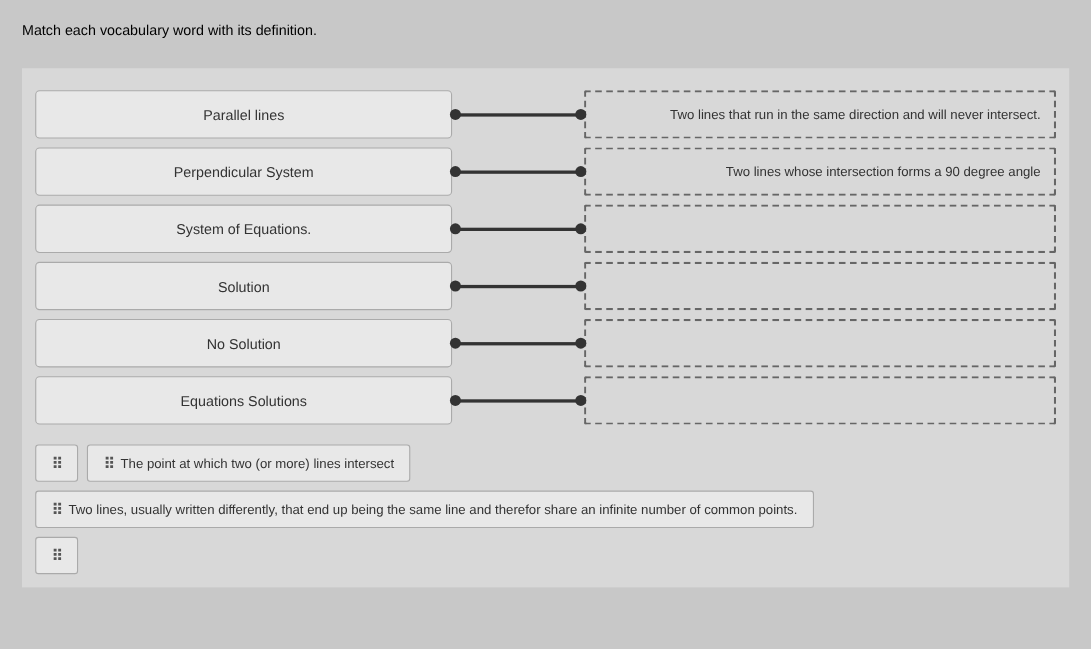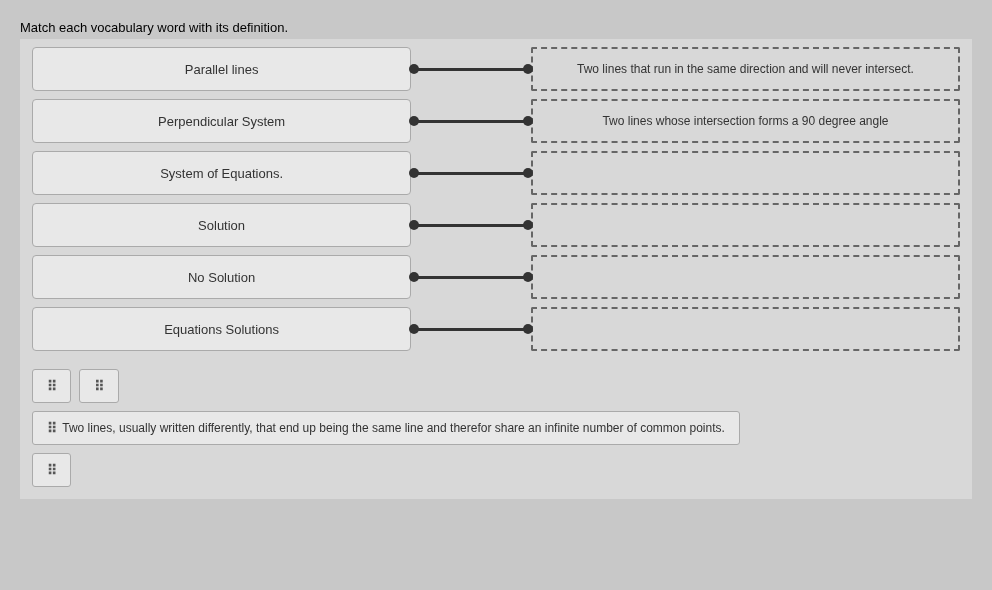--- a/index.html
+++ b/index.html
@@ -6,26 +6,26 @@
     body {
       font-family: Arial, sans-serif;
       background: #c8c8c8;
       width: 992px;
       min-height: 590px;
       padding: 20px;
       font-size: 13px;
     }
     .instruction {
       font-size: 13px;
-      margin-bottom: 4px;
+      margin-bottom: 27px;
       color: #000;
     }
     .matching-container {
       background: #d8d8d8;
-      padding: 8px 12px 12px 12px;
+      padding: 20px 12px 12px 12px;
       display: flex;
       flex-direction: column;
       gap: 0;
     }
     .matching-area {
       display: flex;
       flex-direction: row;
       align-items: stretch;
       gap: 0;
     }
@@ -62,21 +62,21 @@
       font-size: 13px;
       color: #333;
     }
     .def-box {
       border: 2px dashed #666;
       border-radius: 2px;
       padding: 8px 12px;
       height: 44px;
       display: flex;
       align-items: center;
-      justify-content: center;
+      justify-content: flex-end;
       font-size: 12px;
       color: #333;
       background: transparent;
     }
     .def-box.filled {
       background: transparent;
     }
     .connector-row {
       height: 44px;
       display: flex;
@@ -217,20 +217,21 @@
     </div>
   </div>
 
   <div class="answer-bank">
     <div class="answer-row">
       <div class="answer-chip">
         <span class="drag-icon">⠿</span>
       </div>
       <div class="answer-chip">
         <span class="drag-icon">⠿</span>
+        <span>The point at which two (or more) lines intersect</span>
       </div>
     </div>
     <div class="answer-row">
       <div class="answer-chip">
         <span class="drag-icon">⠿</span>
         <span>Two lines, usually written differently, that end up being the same line and therefor share an infinite number of common points.</span>
       </div>
     </div>
     <div class="answer-row">
       <div class="answer-chip">

